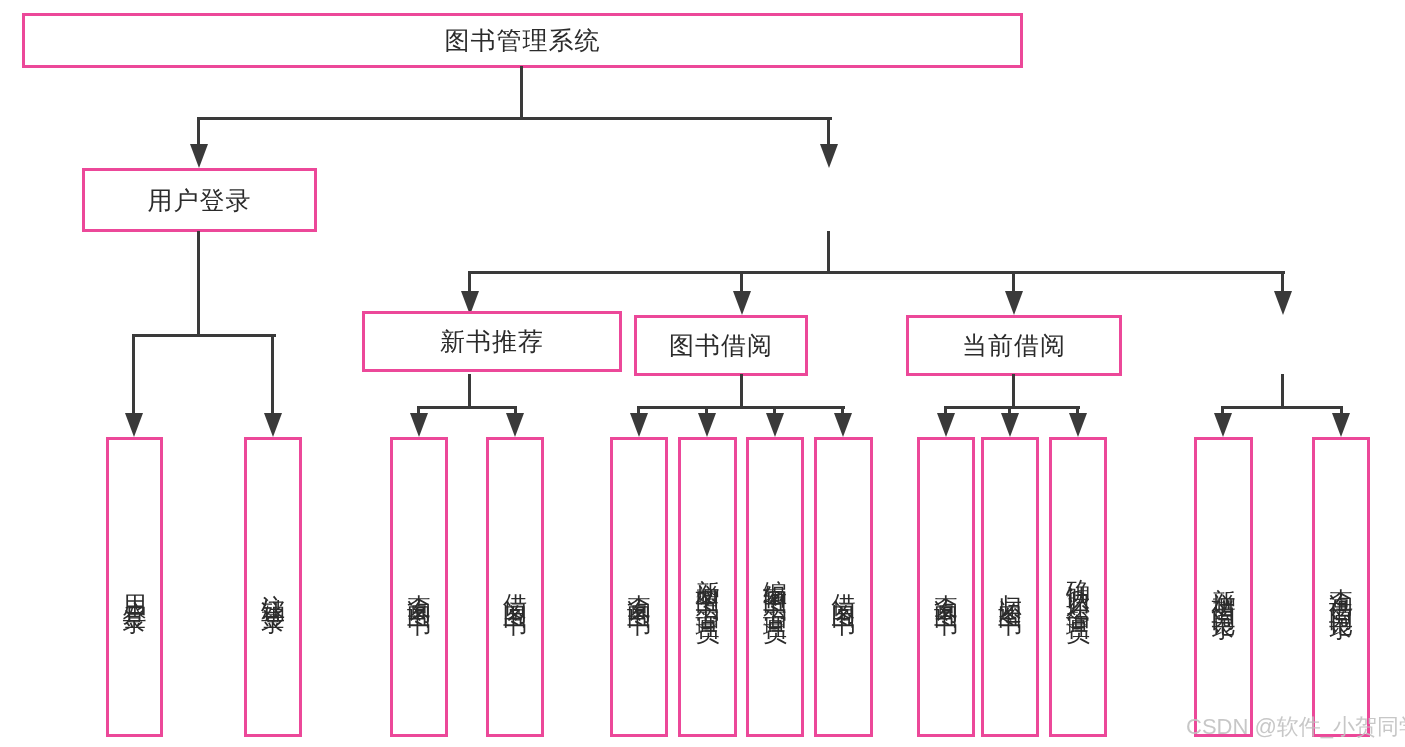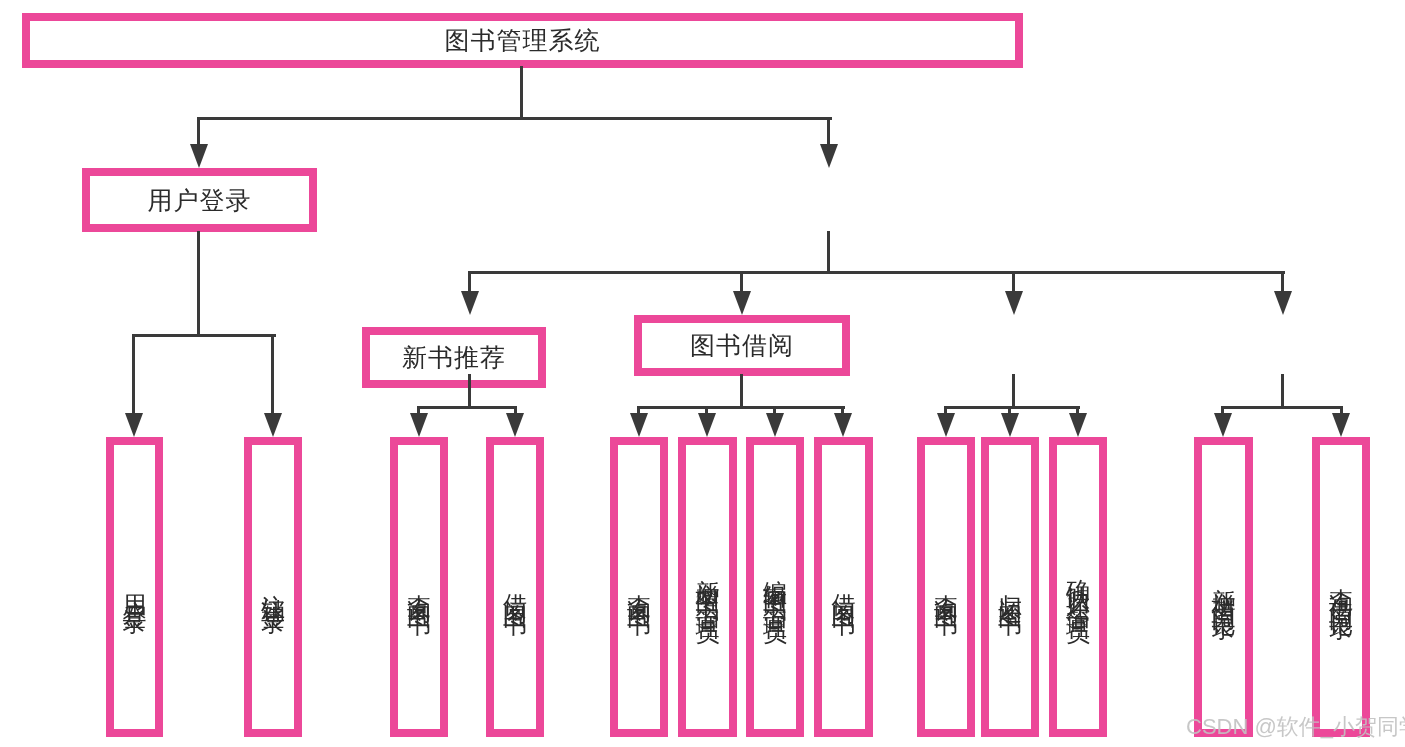--- a/index.html
+++ b/index.html
@@ -6,21 +6,21 @@
   #canvas {
     position:relative;
     width:1405px; height:747px;
     background:#ffffff;
     font-family:"Liberation Sans","DejaVu Sans",sans-serif;
     overflow:hidden;
   }
   .box {
     position:absolute;
     background:#ffffff;
-    border:8px solid #ec4899;
+    border:3px solid #ec4899;
     box-sizing:border-box;
     display:flex;
     align-items:center;
     justify-content:center;
     color:#2b2b2b;
   }
   .hlabel { font-size:25px; letter-spacing:1px; white-space:nowrap; }
   .vlabel {
     writing-mode:vertical-rl;
     text-orientation:mixed;
@@ -79,25 +79,28 @@
   <div class="hline" style="left:468px;top:271px;width:817px"></div>
   <div class="vline" style="left:468px;top:271px;height:24px"></div>
   <div class="arrow" style="left:461px;top:291px"></div>
   <div class="vline" style="left:740px;top:271px;height:24px"></div>
   <div class="arrow" style="left:733px;top:291px"></div>
   <div class="vline" style="left:1012px;top:271px;height:24px"></div>
   <div class="arrow" style="left:1005px;top:291px"></div>
   <div class="vline" style="left:1281px;top:271px;height:24px"></div>
   <div class="arrow" style="left:1274px;top:291px"></div>
 
-  <div class="box" style="left:362px;top:327px;width:184px;height:61px">
+  <div class="box" style="left:362px;top:311px;width:260px;height:61px">
     <span class="hlabel">新书推荐</span>
   </div>
-  <div class="box" style="left:634px;top:315px;width:216px;height:61px">
+  <div class="box" style="left:634px;top:315px;width:174px;height:61px">
     <span class="hlabel">图书借阅</span>
+  </div>
+  <div class="box" style="left:906px;top:315px;width:216px;height:61px">
+    <span class="hlabel">当前借阅</span>
   </div>
 
   <div class="vline" style="left:468px;top:374px;height:34px"></div>
   <div class="hline" style="left:417px;top:406px;width:100px"></div>
   <div class="vline" style="left:417px;top:406px;height:14px"></div>
   <div class="arrow" style="left:410px;top:413px"></div>
   <div class="vline" style="left:514px;top:406px;height:14px"></div>
   <div class="arrow" style="left:506px;top:413px"></div>
 
   <div class="vline" style="left:740px;top:374px;height:34px"></div>

